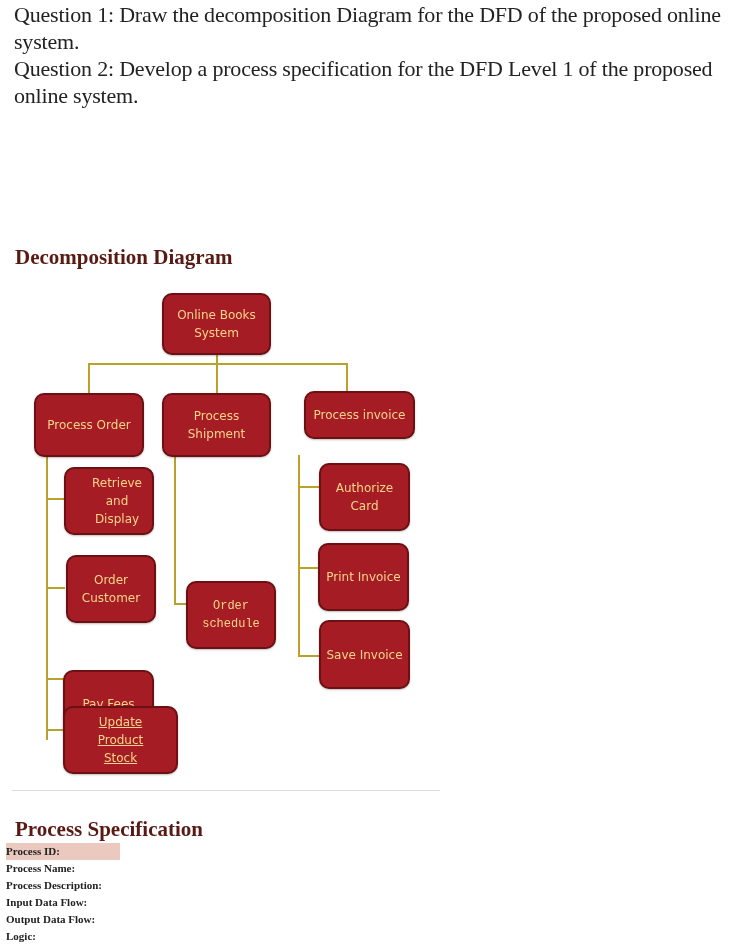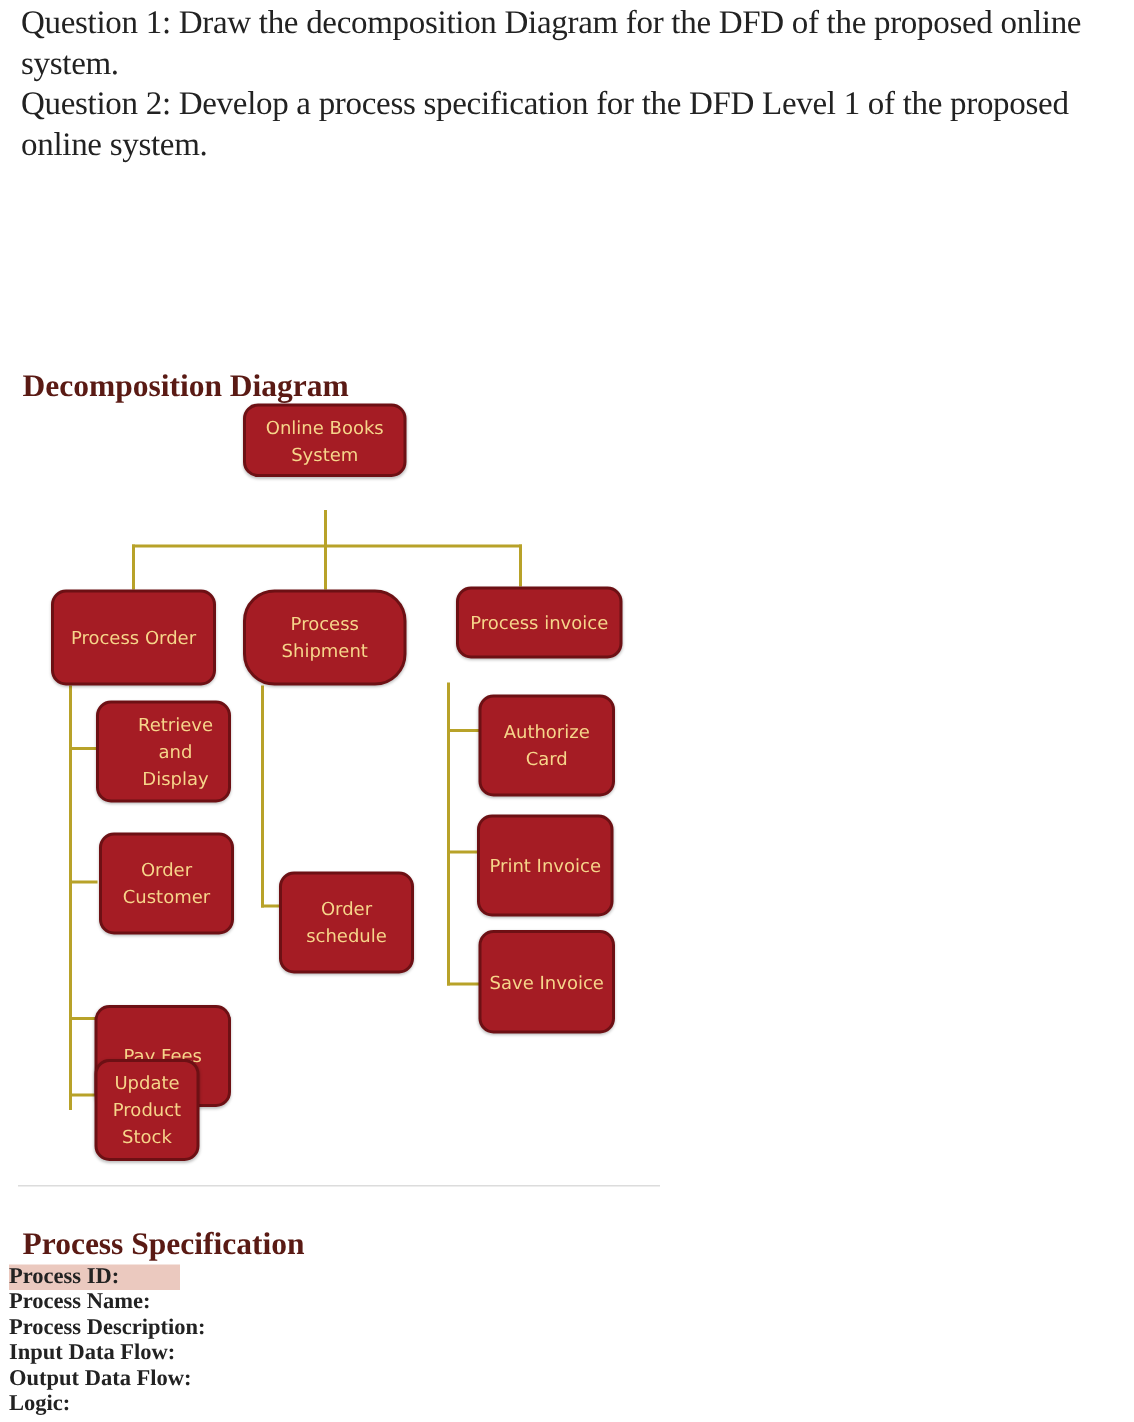--- a/index.html
+++ b/index.html
@@ -5,21 +5,21 @@
   html, body { margin:0; padding:0; background:#ffffff; }
   body { width:756px; height:948px; position:relative; overflow:hidden; }
   .q { position:absolute; left:14px; font-family:"Liberation Serif", serif; font-size:22px; color:#222; line-height:26px; letter-spacing:-0.2px; }
   .h { position:absolute; font-family:"Liberation Serif", serif; font-weight:bold; color:#5a1a14; }
   .box { position:absolute; background:#a51c24; border:2px solid #6d1014; border-radius:10px; box-sizing:border-box;
          display:flex; align-items:center; justify-content:center; text-align:center;
          color:#f6d58a; font-family:"DejaVu Sans", sans-serif; font-size:12px; line-height:18px; padding:2px 4px;
          box-shadow: 0 1px 2px rgba(0,0,0,0.25); }
   .ln { position:absolute; background:#b8a229; }
   .divider { position:absolute; left:12px; top:790px; width:428px; height:1px; background:#dcdcdc; }
-  .spec { position:absolute; left:6px; font-family:"Liberation Serif", serif; font-weight:bold; font-size:15px; color:#222; line-height:17px; }
+  .spec { position:absolute; left:6px; font-family:"Liberation Serif", serif; font-weight:bold; font-size:11px; color:#222; line-height:17px; }
   .hl { background:#ebc9bf; width:114px; }
 </style>
 </head>
 <body>
 
 <div class="q" style="top:2px;">Question 1: Draw the decomposition Diagram for the DFD of the proposed online</div>
 <div class="q" style="top:29px;">system.</div>
 <div class="q" style="top:56px;">Question 2: Develop a process specification for the DFD Level 1 of the proposed</div>
 <div class="q" style="top:83px;">online system.</div>
 
@@ -40,49 +40,49 @@
   <div class="ln" style="left:46px; top:729px; width:19px; height:2px;"></div>
 
   <div class="ln" style="left:174px; top:457px; width:2px; height:148px;"></div>
   <div class="ln" style="left:174px; top:603px; width:13px; height:2px;"></div>
 
   <div class="ln" style="left:298px; top:455px; width:2px; height:202px;"></div>
   <div class="ln" style="left:298px; top:486px; width:22px; height:2px;"></div>
   <div class="ln" style="left:298px; top:567px; width:22px; height:2px;"></div>
   <div class="ln" style="left:298px; top:655px; width:22px; height:2px;"></div>
 
-  <div class="box" style="left:162px; top:269px; width:109px; height:49px;">
+  <div class="box" style="left:162px; top:293px; width:109px; height:62px;">
       <span style="width:80px;">Online Books System</span>
     </div>
 
   <div class="box" style="left:34px; top:393px; width:110px; height:64px;">
       <span>Process Order</span>
     </div>
-  <div class="box" style="left:162px; top:393px; width:109px; height:64px;border-radius:21px;">
+  <div class="box" style="left:162px; top:393px; width:109px; height:64px;">
       <span style="width:60px;">Process Shipment</span>
     </div>
   <div class="box" style="left:304px; top:391px; width:111px; height:48px;">
       <span>Process invoice</span>
     </div>
 
   <div class="box" style="left:64px; top:467px; width:90px; height:68px;padding-left:20px;">
       <span>Retrieve and Display</span>
     </div>
   <div class="box" style="left:66px; top:555px; width:90px; height:68px;">
       <span style="width:60px;">Order Customer</span>
     </div>
   <div class="box" style="left:63px; top:670px; width:91px; height:68px;">
       <span>Pay Fees</span>
     </div>
-  <div class="box" style="left:63px; top:706px; width:70px; height:68px;">
+  <div class="box" style="left:63px; top:706px; width:115px; height:68px;text-decoration:underline;">
       <span style="width:50px;">Update Product Stock</span>
     </div>
 
   <div class="box" style="left:186px; top:581px; width:90px; height:68px;">
-      <span style="width:60px;">Order schedule</span>
+      <span style="width:60px;font-family:Liberation Mono, monospace;">Order schedule</span>
     </div>
 
   <div class="box" style="left:319px; top:463px; width:91px; height:68px;">
       <span style="width:60px;">Authorize Card</span>
     </div>
   <div class="box" style="left:318px; top:543px; width:91px; height:68px;">
       <span>Print Invoice</span>
     </div>
   <div class="box" style="left:319px; top:620px; width:91px; height:69px;">
       <span>Save Invoice</span>

